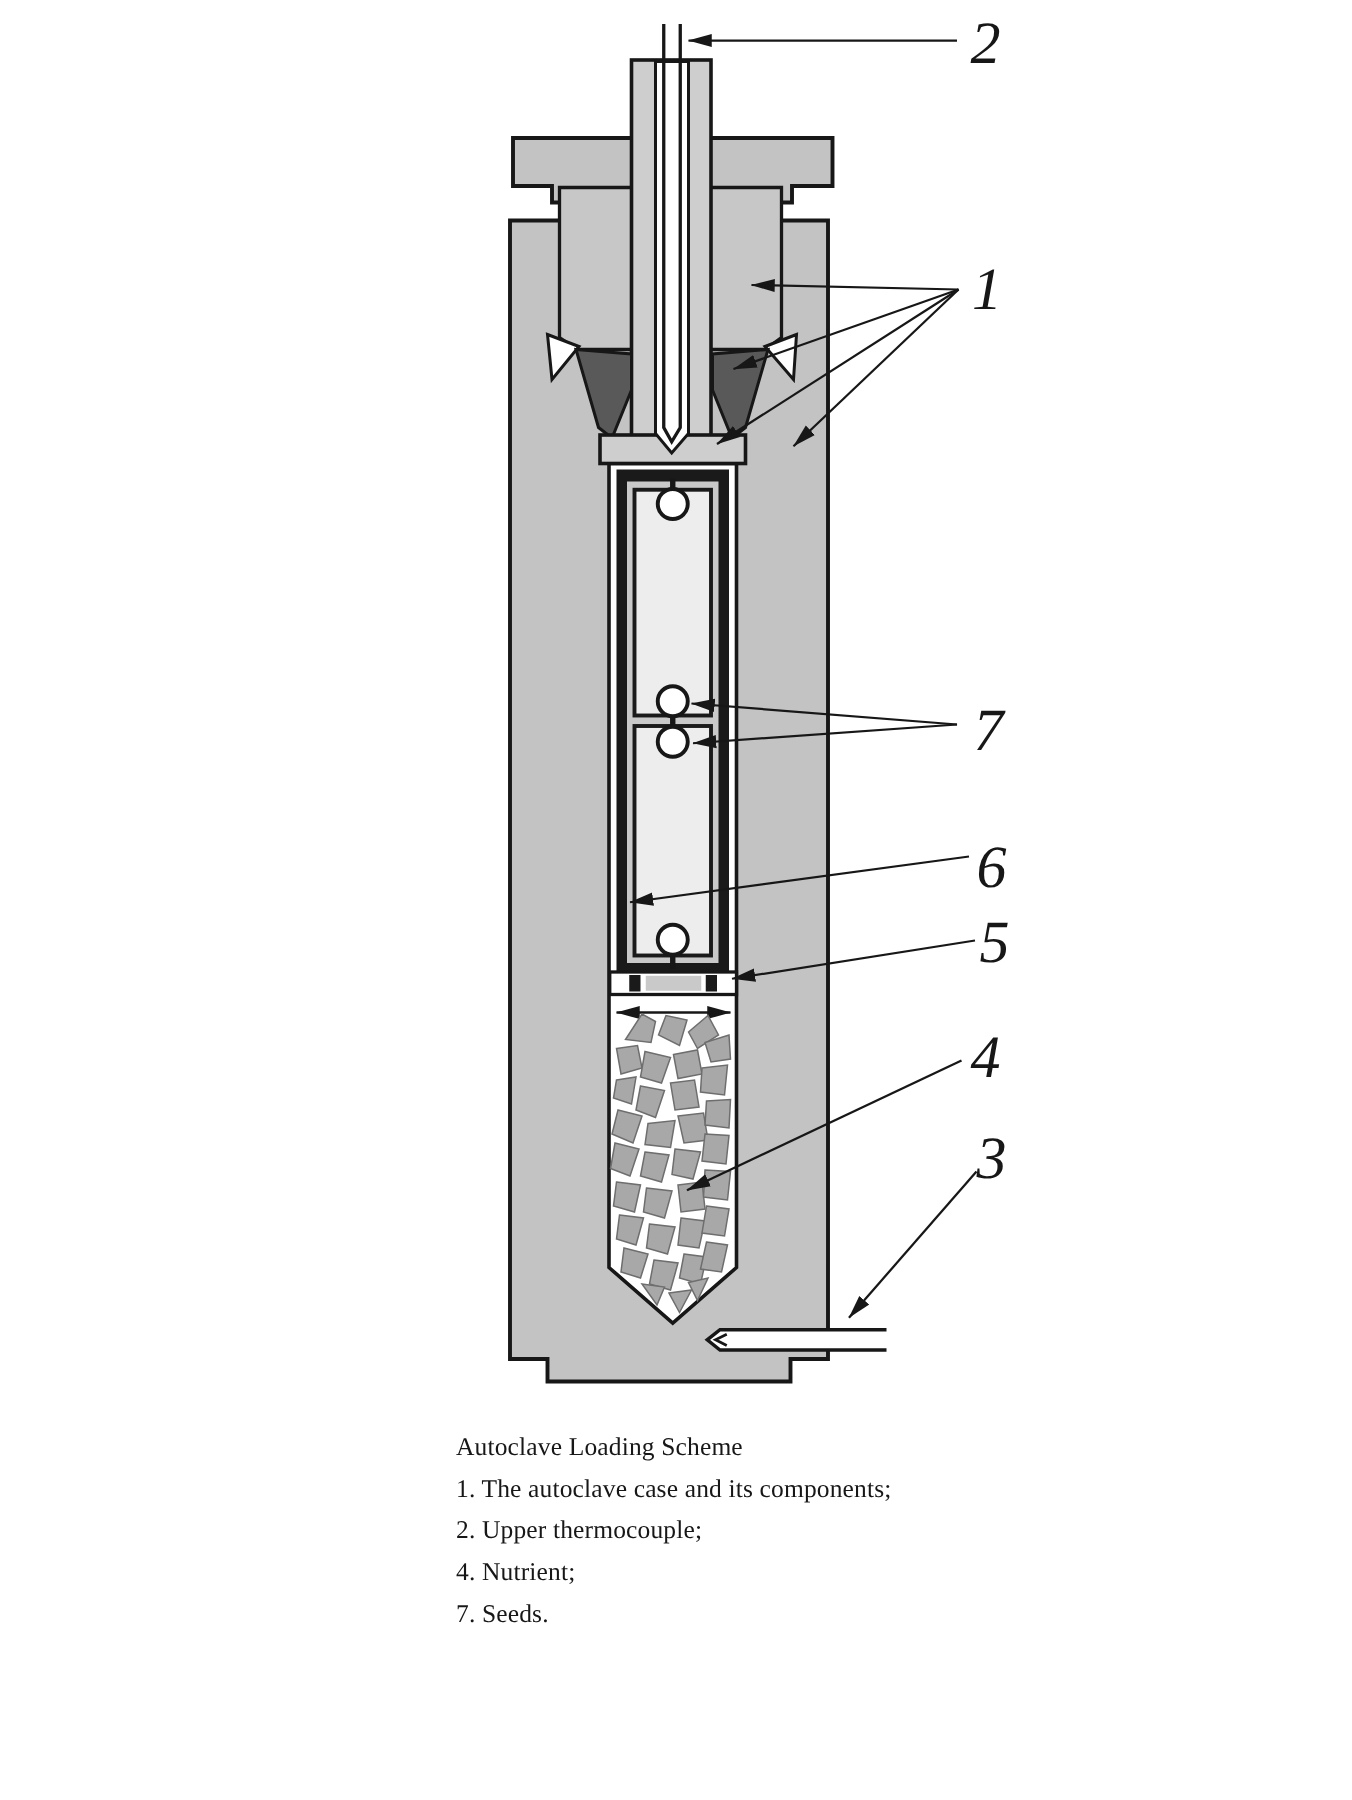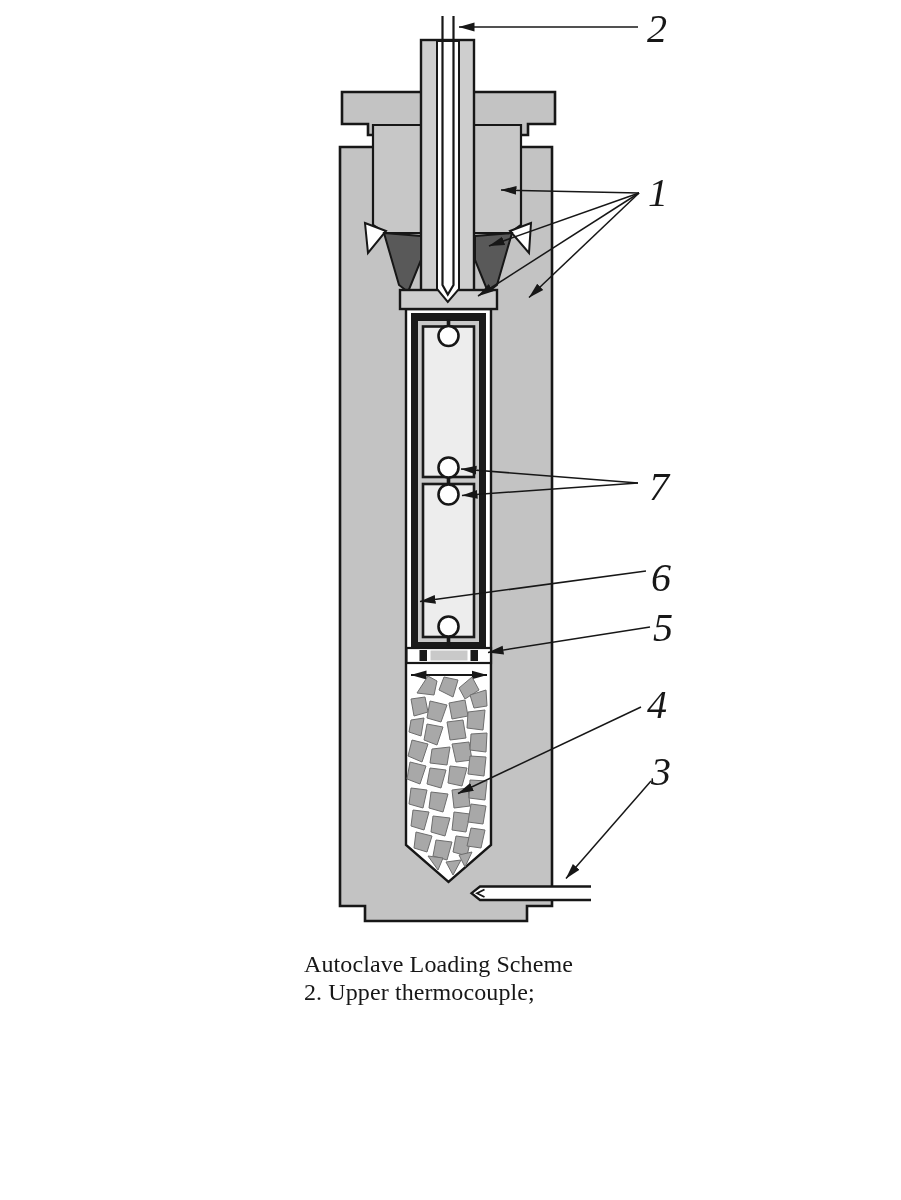--- a/index.html
+++ b/index.html
@@ -6,21 +6,21 @@
   .page{
     position:relative;
     width:901px;height:1200px;
     background:#ffffff;
     font-family:"Liberation Serif", serif;
     overflow:hidden;
   }
   .diagram-svg{position:absolute;left:0;top:0;}
   .caption{
     position:absolute;left:304px;top:951px;
-    font-size:24px;line-height:27.7px;
+    font-size:17px;line-height:27.7px;
     color:#171717;white-space:nowrap;
     letter-spacing:0.1px;
   }
   .caption div{height:27.7px;}
   .part-label{
     font-family:"Liberation Serif", serif;
     font-style:italic;
     font-size:40px;
     fill:#171717;
   }
@@ -144,16 +144,19 @@
     <text class="part-label" x="648" y="206">1</text>
     <text class="part-label" x="649" y="500">7</text>
     <text class="part-label" x="651" y="591">6</text>
     <text class="part-label" x="653" y="641">5</text>
     <text class="part-label" x="647" y="718">4</text>
     <text class="part-label" x="651" y="785">3</text>
   </svg>
 
   <div class="caption">
     <div>Autoclave Loading Scheme</div>
+    <div>1. The autoclave case and its components;</div>
     <div>2. Upper thermocouple;</div>
+    <div>4. Nutrient;</div>
+    <div>7. Seeds.</div>
   </div>
 
 </div>
 
 </body></html>

